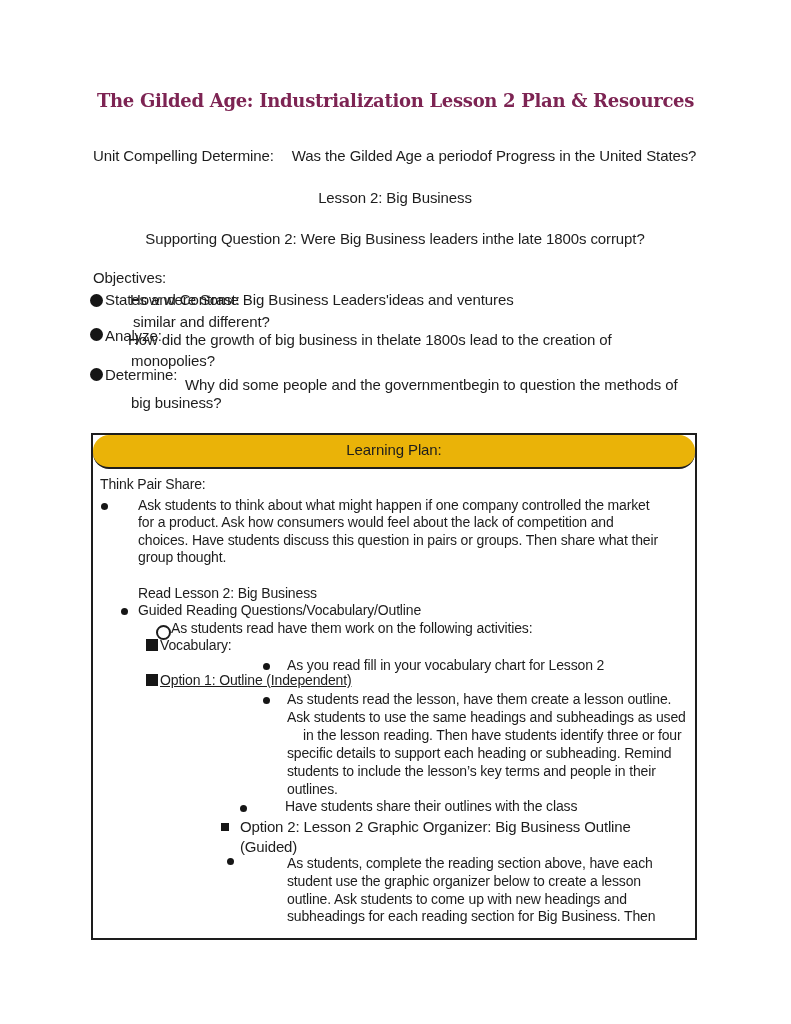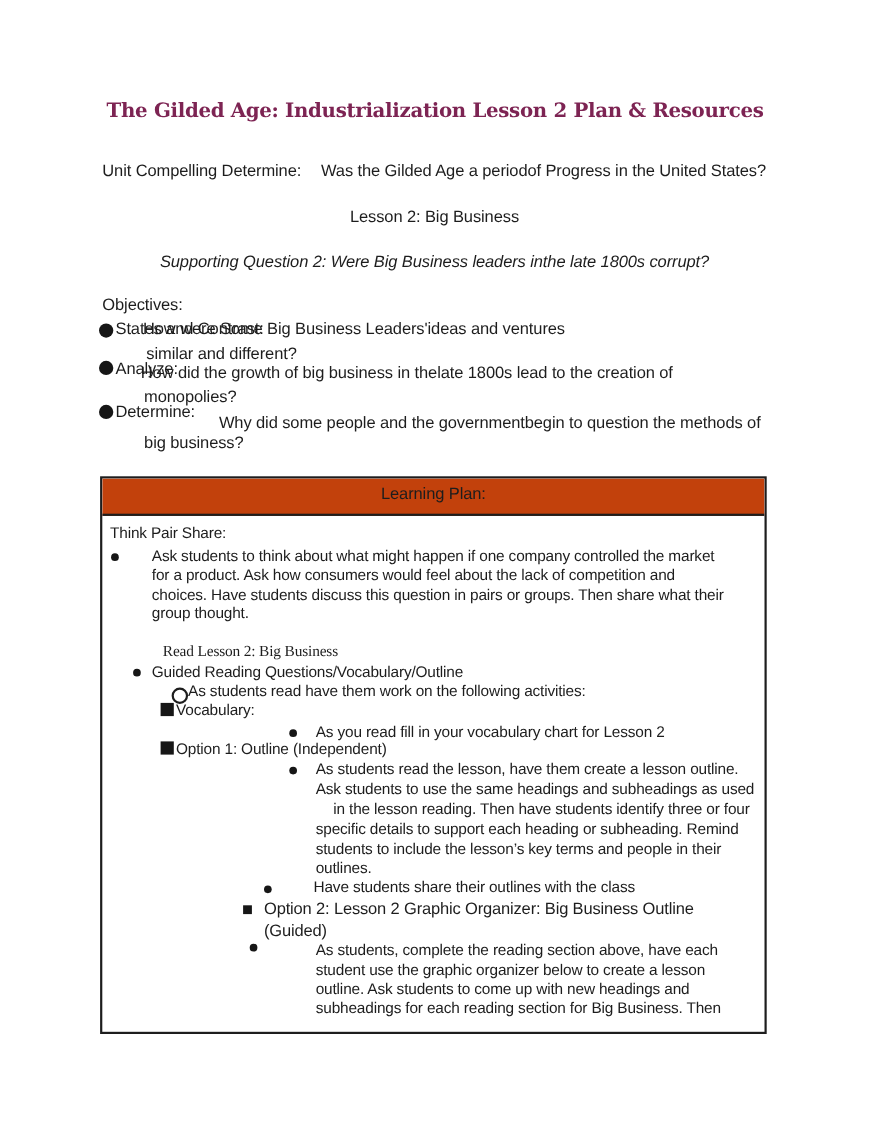--- a/index.html
+++ b/index.html
@@ -9,21 +9,21 @@
   .title{position:absolute;left:0;top:90px;width:100%;margin:0;text-align:center;
          font-family:"DejaVu Serif",serif;font-weight:bold;font-size:18px;
          letter-spacing:-0.3px;color:#7d2453;}
   .tline{font-size:15px;letter-spacing:-0.1px;}
   .center-line{left:93px;width:604px;text-align:center;}
   .gap{display:inline-block;width:18px;}
   
   .plan-box{position:absolute;left:91px;top:433px;width:602px;height:503px;
             border:2px solid #1d1d1d;overflow:hidden;background:#ffffff;}
   .plan-header{position:absolute;left:0;top:0;width:100%;height:32px;
-               background:#c2410c;border-bottom:2px solid #1d1d1d;}
+               background:#eab308;border-bottom:2px solid #1d1d1d;border-radius:16px;}
   .plan-header-text{position:absolute;left:0;top:6px;width:100%;text-align:center;
                     font-size:15px;letter-spacing:-0.1px;}
   .pl{position:absolute;font-size:14px;letter-spacing:-0.15px;white-space:nowrap;}
   .pl-lg{font-size:15px;}
   
   .mk{position:absolute;background:#161616;}
   .mk-dot{width:7px;height:7px;border-radius:50%;}
   .mk-dot-big{width:13px;height:13px;border-radius:50%;}
   .mk-circle{width:11px;height:11px;border:2px solid #1d1d1d;border-radius:50%;background:transparent;}
   .mk-square{width:12px;height:12px;}
@@ -35,68 +35,68 @@
 <div class="page">
 
   <h1 class="title">The Gilded Age: Industrialization Lesson 2 Plan &amp; Resources</h1>
 
   <div class="abs tline" style="left:93px;top:147px;">
     <span>Unit Compelling Determine:</span><span class="gap"></span><span>Was the Gilded Age a periodof Progress in the United States?</span>
   </div>
 
   <div class="abs tline center-line" style="top:189px;">Lesson 2: Big Business</div>
 
-  <div class="abs tline center-line" style="top:230px;font-style:italic;">Supporting Question 2: Were Big Business leaders inthe late 1800s corrupt?</div>
+  <div class="abs tline center-line" style="top:230px;">Supporting Question 2: Were Big Business leaders inthe late 1800s corrupt?</div>
 
   <div class="abs tline" style="left:93px;top:269px;">Objectives:</div>
 
   <span class="mk mk-dot-big" style="left:90px;top:294px;"></span>
   <div class="abs tline" style="left:105px;top:291px;">States and Contrast:</div>
   <div class="abs tline" style="left:130px;top:291px;">How were Some Big Business Leaders'ideas and ventures</div>
   <div class="abs tline" style="left:133px;top:313px;">similar and different?</div>
 
   <span class="mk mk-dot-big" style="left:90px;top:328px;"></span>
   <div class="abs tline" style="left:105px;top:327px;">Analyze:</div>
   <div class="abs tline" style="left:128px;top:331px;">How did the growth of big business in thelate 1800s lead to the creation of</div>
   <div class="abs tline" style="left:131px;top:352px;">monopolies?</div>
 
   <span class="mk mk-dot-big" style="left:90px;top:368px;"></span>
   <div class="abs tline" style="left:105px;top:366px;">Determine:</div>
-  <div class="abs tline" style="left:199px;top:376px;">Why did some people and the governmentbegin to question the methods of</div>
+  <div class="abs tline" style="left:185px;top:376px;">Why did some people and the governmentbegin to question the methods of</div>
   <div class="abs tline" style="left:131px;top:394px;">big business?</div>
 
   <div class="plan-box">
     <div class="plan-header">
       <div class="plan-header-text">Learning Plan:</div>
     </div>
 
     <div class="pl" style="left:7px;top:41px;">Think Pair Share:</div>
 
     <span class="mk mk-dot" style="left:8px;top:68px;"></span>
     <div class="pl" style="left:45px;top:62px;text-align:center;">Ask students to think about what might happen if one company controlled the market</div>
     <div class="pl" style="left:45px;top:79px;">for a product. Ask how consumers would feel about the lack of competition and</div>
     <div class="pl" style="left:45px;top:97px;">choices. Have students discuss this question in pairs or groups. Then share what their</div>
     <div class="pl" style="left:45px;top:114px;">group thought.</div>
 
-    <div class="pl" style="left:55px;top:150px;font-family:Liberation Serif, serif;">Read Lesson 2: Big Business</div>
+    <div class="pl" style="left:45px;top:150px;">Read Lesson 2: Big Business</div>
 
     <span class="mk mk-dot" style="left:28px;top:173px;"></span>
     <div class="pl" style="left:45px;top:167px;">Guided Reading Questions/Vocabulary/Outline</div>
 
     <span class="mk mk-circle" style="left:63px;top:190px;"></span>
     <div class="pl" style="left:78px;top:185px;">As students read have them work on the following activities:</div>
 
     <span class="mk mk-square" style="left:53px;top:204px;"></span>
     <div class="pl" style="left:67px;top:202px;">Vocabulary:</div>
 
     <span class="mk mk-dot" style="left:170px;top:228px;"></span>
     <div class="pl" style="left:194px;top:222px;">As you read fill in your vocabulary chart for Lesson 2</div>
 
     <span class="mk mk-square" style="left:53px;top:239px;"></span>
-    <div class="pl" style="left:67px;top:237px;">Option 1: Outline (Independent)</div>
+    <div class="pl" style="left:67px;top:237px;text-decoration:underline;">Option 1: Outline (Independent)</div>
 
     <span class="mk mk-dot" style="left:170px;top:262px;"></span>
     <div class="pl" style="left:194px;top:256px;">As students read the lesson, have them create a lesson outline.</div>
     <div class="pl" style="left:194px;top:274px;">Ask students to use the same headings and subheadings as used</div>
     <div class="pl" style="left:194px;top:292px;margin-left:16px;">in the lesson reading. Then have students identify three or four</div>
     <div class="pl" style="left:194px;top:310px;">specific details to support each heading or subheading. Remind</div>
     <div class="pl" style="left:194px;top:328px;">students to include the lesson’s key terms and people in their</div>
     <div class="pl" style="left:194px;top:346px;">outlines.</div>
 
     <span class="mk mk-dot" style="left:147px;top:370px;"></span>

